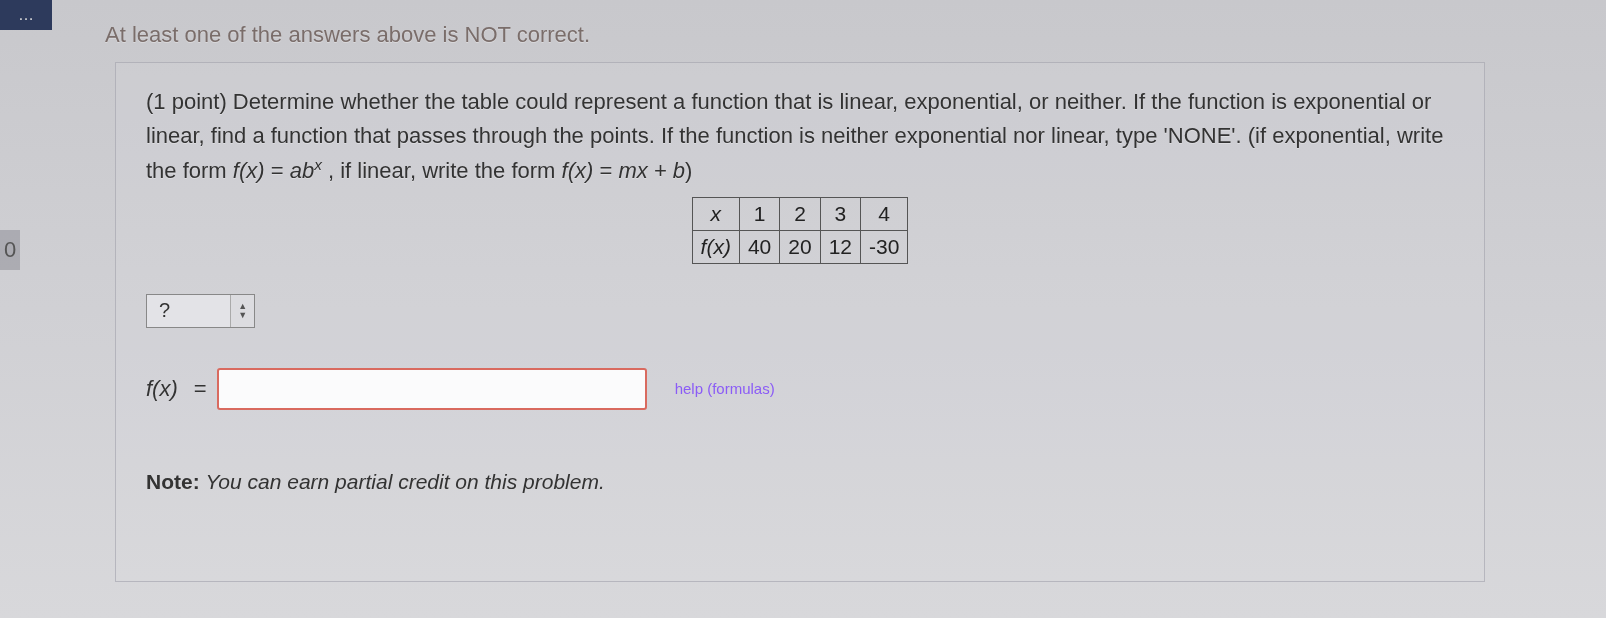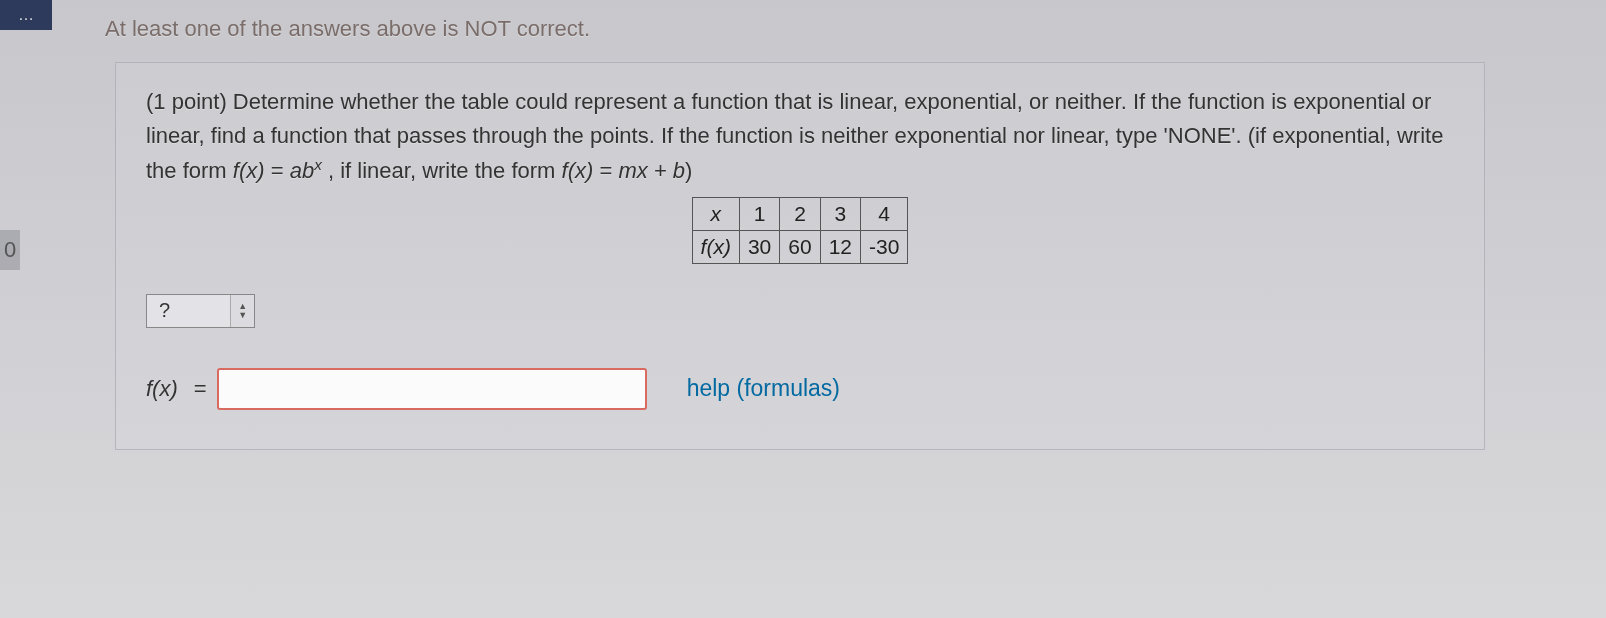--- a/index.html
+++ b/index.html
@@ -34,31 +34,31 @@
       background: rgba(120,120,130,0.4);
       color: #555;
       font-size: 22px;
       display: flex;
       align-items: center;
       justify-content: center;
     }
     .warning {
       position: absolute;
       left: 105px;
-      top: 16px;
+      top: 22px;
       color: #7a6d6a;
       font-size: 22px;
       text-shadow: 0 1px 0 rgba(255,255,255,0.3);
     }
     .problem-box {
       position: absolute;
       left: 115px;
       top: 62px;
       width: 1370px;
-      height: 388px;
+      height: 520px;
       border: 1px solid rgba(160,160,170,0.6);
       padding: 22px 30px 20px 30px;
       background: rgba(220,220,225,0.15);
     }
     .prompt {
       font-size: 22px;
       line-height: 1.55;
       color: #333;
       text-shadow: 0 1px 0 rgba(255,255,255,0.3);
     }
@@ -122,23 +122,23 @@
       width: 430px;
       height: 42px;
       border: 2px solid #d96a5f;
       border-radius: 3px;
       background: #fbfbfc;
       font-size: 20px;
       padding: 4px 8px;
       color: #333;
     }
     .help-link {
-      color: #0369a1;
-      font-size: 23px;
-      margin-left: 30px;
+      color: #8b5cf6;
+      font-size: 15px;
+      margin-left: 18px;
     }
     .note {
       margin-top: 60px;
       font-size: 21px;
       color: #333;
     }
     .note .lbl { font-weight: bold; }
     .note .ital { font-style: italic; }
   </style>
 </head>
@@ -166,22 +166,22 @@
       <tbody>
           <tr>
         <td class="hd">x</td>
         <td>1</td>
         <td>2</td>
         <td>3</td>
         <td>4</td>
       </tr>
       <tr>
         <td class="hd">f(x)</td>
-        <td>30</td>
-        <td>60</td>
+        <td>40</td>
+        <td>20</td>
         <td>12</td>
         <td>-30</td>
       </tr>
     </tbody>
       </table>
   </div>
 
   <div class="dropdown">
     <div class="val">?</div>
     <div class="arrows">
@@ -190,13 +190,17 @@
     </div>
   </div>
 
   <div class="answer-row">
     <span class="answer-label">f(x)</span>
     <span class="equals">=</span>
     <input class="answer-input" value="" style="">
     <span class="help-link">help (formulas)</span>
   </div>
 
+  <div class="note">
+    <span class="lbl">Note:</span>
+    <span class="ital"> </span><span class="ital">You can earn partial credit on this problem.</span>
+  </div>
 </div>
 
 </body></html>

